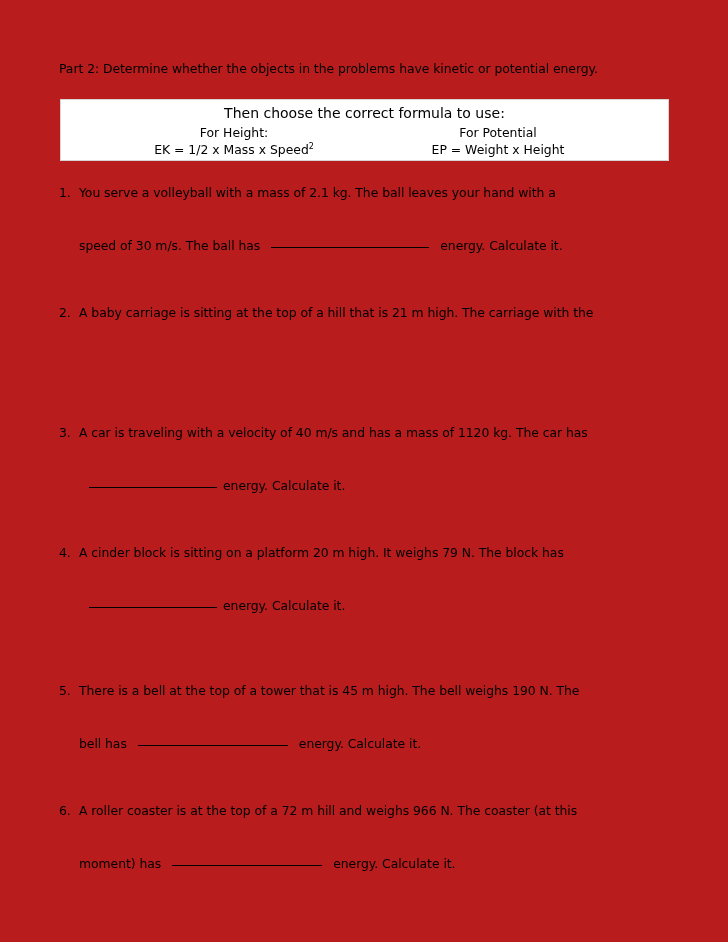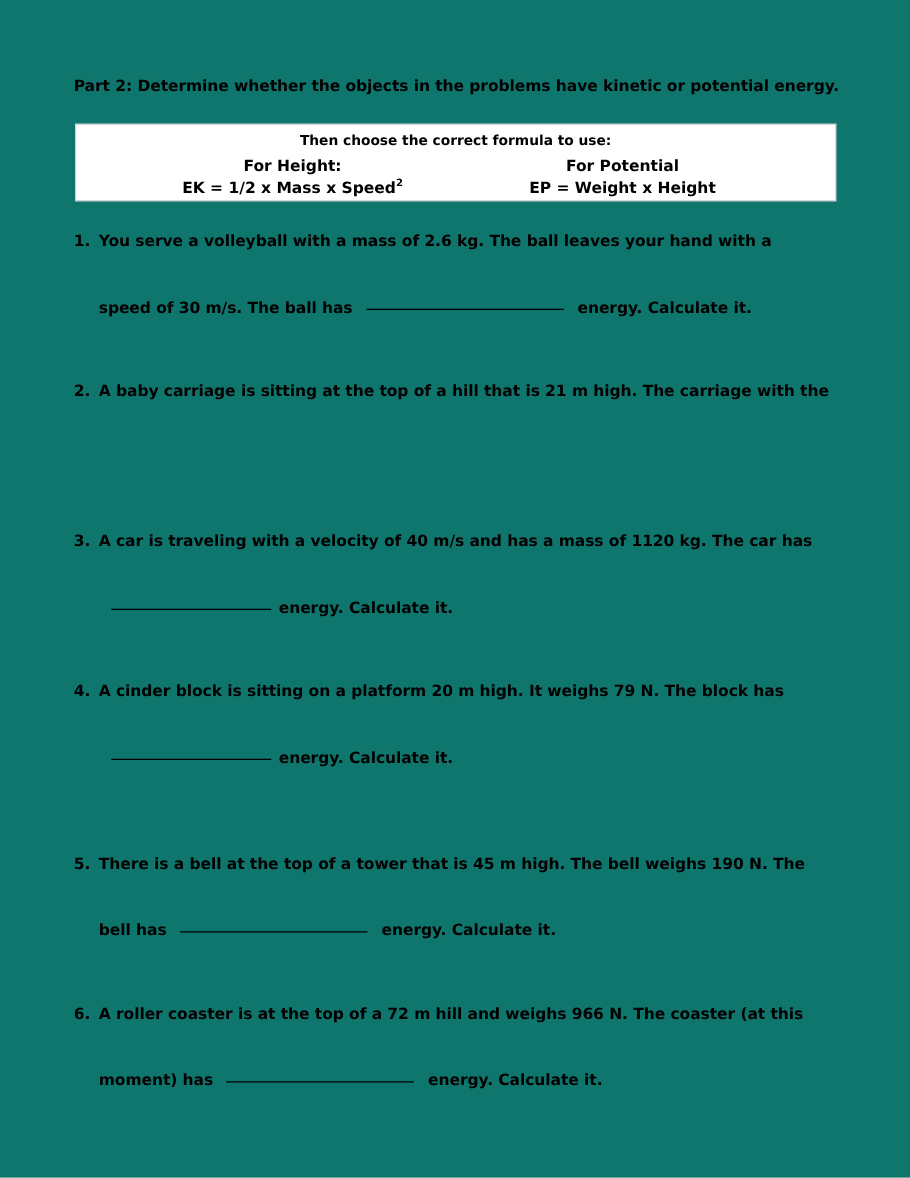--- a/index.html
+++ b/index.html
@@ -12,22 +12,21 @@
     height: 942px;
     position: relative;
     font-family: "DejaVu Sans", sans-serif;
     color: #000000;
     overflow: hidden;
   }
 
   .page {
     position: absolute;
     inset: 0;
-    background: #0f766e;
-    font-weight: bold;
+    background: #b91c1c;
   }
 
   
   .intro {
     position: absolute;
     left: 59px;
     top: 60px;
     width: 640px;
     font-size: 12.4px;
     line-height: 17px;
@@ -45,21 +44,21 @@
     border: 1px solid #d4d4d4;
     box-sizing: border-box;
     background: #ffffff;
   }
   .formula-title {
     position: absolute;
     left: 0;
     top: 5px;
     width: 100%;
     text-align: center;
-    font-size: 11px;
+    font-size: 14px;
     line-height: 16px;
   }
   .formula-cols {
     position: absolute;
     left: 0;
     top: 24px;
     width: 100%;
   }
   .fcol {
     position: absolute;
@@ -131,21 +130,21 @@
         <span class="eqn"><span>EK = 1/2 x Mass x  Speed</span><sup>2</sup></span>
       </div>
       <div class="fcol potential">
         <span class="hdr">For Potential</span>
         <span class="eqn">EP = Weight x Height</span>
       </div>
     </div>
   </div>
 
   <div class="question" style="top:183px;">
-    <span class="q-line"><span class="q-num">1.</span><span>You serve a volleyball with a mass of 2.6 kg.  The ball leaves your hand with a</span></span>
+    <span class="q-line"><span class="q-num">1.</span><span>You serve a volleyball with a mass of 2.1 kg.  The ball leaves your hand with a</span></span>
     <span class="q-line cont"><span>speed of 30 m/s.  The ball has</span><span class="sp2"></span><span class="blank long"></span><span class="sp2"></span><span>energy.  Calculate it.</span></span>
   </div>
 
   <div class="question" style="top:303px;">
     <span class="q-line"><span class="q-num">2.</span><span>A baby carriage is sitting at the top of a hill that is 21 m high.  The carriage with the</span></span>
   </div>
 
   <div class="question" style="top:423px;">
     <span class="q-line"><span class="q-num">3.</span><span>A car is traveling with a velocity of 40 m/s and has a mass of 1120 kg.  The car has</span></span>
     <span class="q-line cont deep"><span></span><span class="blank short"></span><span class="sp"></span><span>energy.  Calculate it.</span></span>

